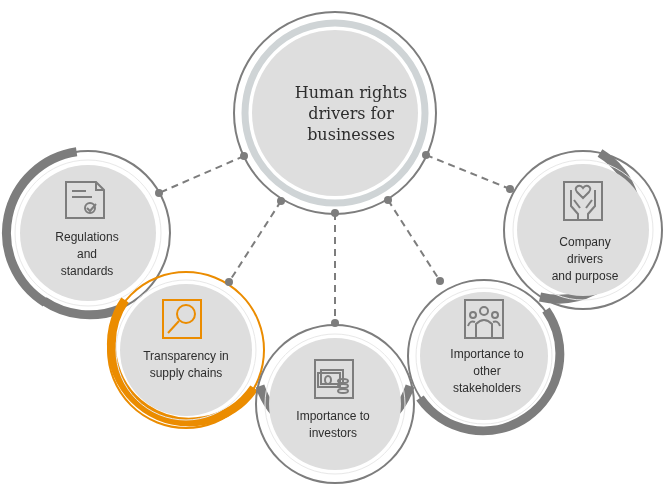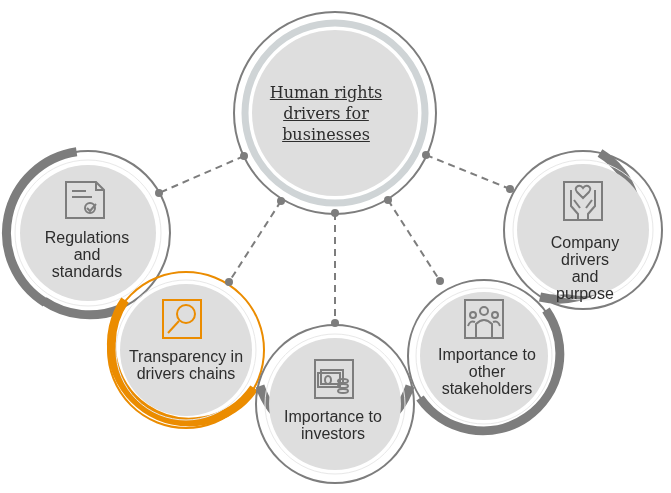--- a/index.html
+++ b/index.html
@@ -1,18 +1,18 @@
 <!DOCTYPE html>
 <html><head>
 <meta charset="utf-8">
 <style>
   html, body { margin: 0; padding: 0; background: #ffffff; }
   body { width: 671px; height: 493px; position: relative; overflow: hidden; font-family: "Liberation Sans", sans-serif; }
   svg.diagram { position: absolute; left: 0; top: 0; }
-  .label { position: absolute; text-align: center; color: #2d2d2d; font-size: 16px; line-height: 17px; transform: translate(-50%, 0); white-space: pre-line; }
+  .label { position: absolute; text-align: center; color: #2d2d2d; font-size: 12px; line-height: 17px; transform: translate(-50%, 0); white-space: pre-line; }
   .center-title { position: absolute; text-align: center; color: #2d2d2d; font-family: "DejaVu Serif", serif; font-size: 16px; line-height: 21px; transform: translate(-50%, 0); white-space: pre-line; }
 </style>
 </head>
 <body>
 
 <svg class="diagram" width="671" height="493" viewBox="0 0 671 493">
 
   <g stroke="#7d7d7d" stroke-width="2" stroke-dasharray="7,5" fill="none">
     <line x1="244" y1="156" x2="159" y2="193"></line>
     <line x1="281" y1="201" x2="229" y2="282"></line>
@@ -114,28 +114,28 @@
   <g fill="none" stroke="#7d7d7d" stroke-width="2">
     <rect x="564" y="182" width="38" height="38"></rect>
     <path d="M 583 198 L 577 192 Q 574 188 578 186 Q 581 185 583 188 Q 585 185 588 186 Q 592 188 589 192 Z"></path>
     <path d="M 571 190 L 571 206 L 578 214 L 578 220"></path>
     <path d="M 595 190 L 595 206 L 588 214 L 588 220"></path>
     <path d="M 574 200 L 580 208"></path>
     <path d="M 592 200 L 586 208"></path>
   </g>
 </svg>
 
-<div class="center-title" style="left:326px; top:82px;text-decoration:underline;">Human rights
+<div class="center-title" style="left:351px; top:82px;">Human rights
 drivers for
 businesses</div>
 
 <div class="label" style="left:87px; top:229px;">Regulations
 and
 standards</div>
 <div class="label" style="left:186px; top:348px;">Transparency in
-drivers chains</div>
+supply chains</div>
 <div class="label" style="left:333px; top:408px;">Importance to
 investors</div>
 <div class="label" style="left:487px; top:346px;">Importance to
 other
 stakeholders</div>
 <div class="label" style="left:585px; top:234px;">Company drivers
 and purpose</div>
 
 </body></html>

